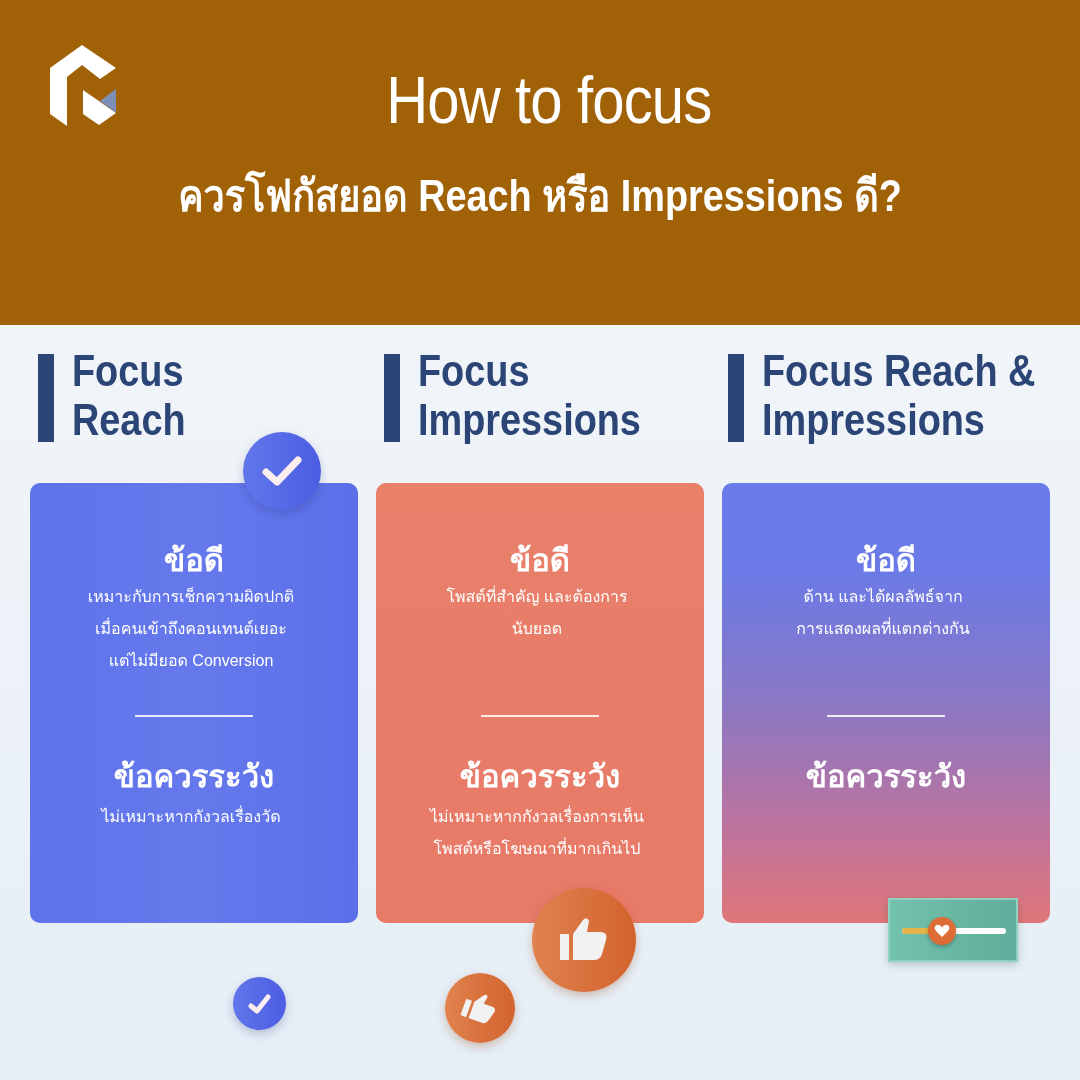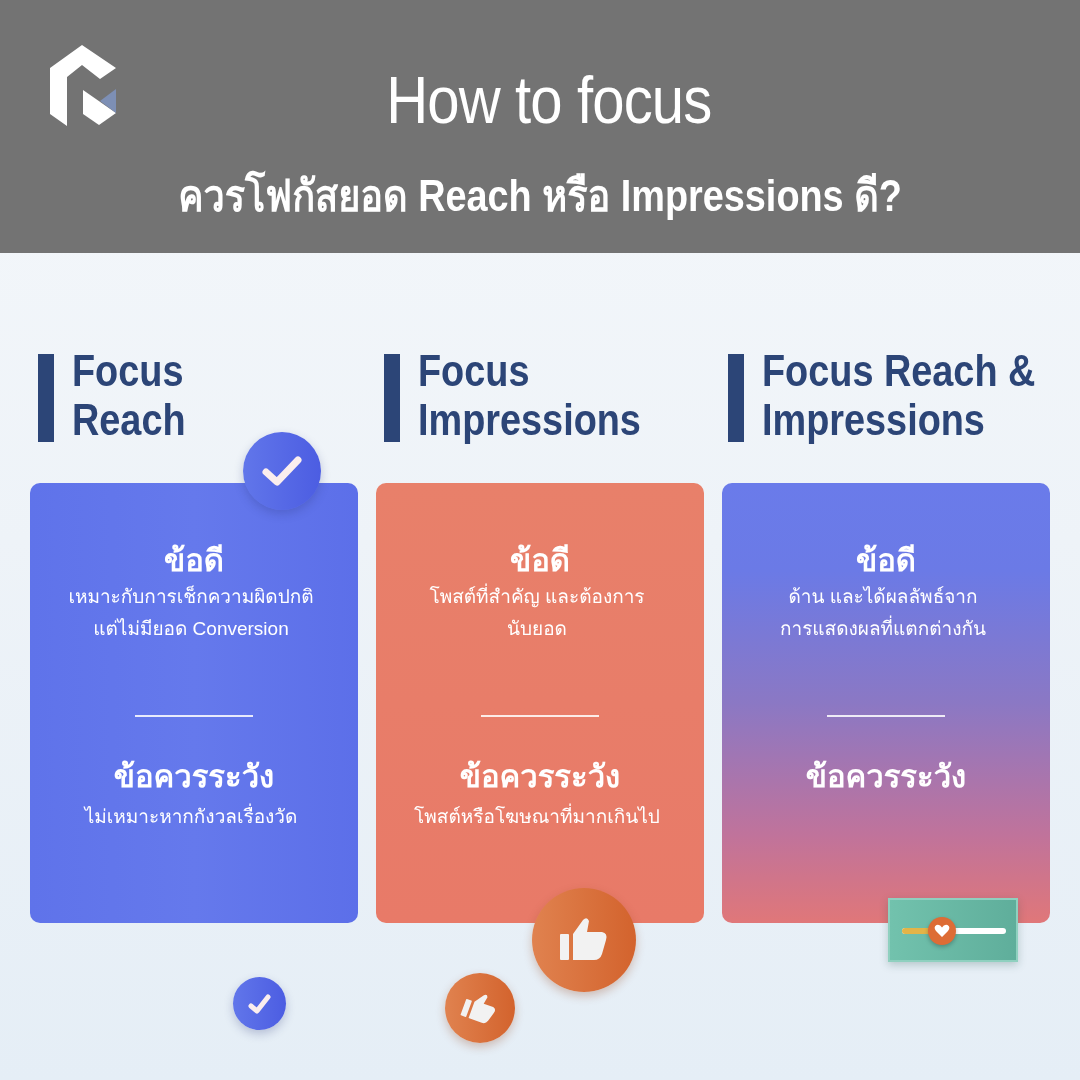--- a/index.html
+++ b/index.html
@@ -3,22 +3,22 @@
   <meta charset="utf-8">
   <style>
     * { box-sizing: border-box; margin: 0; padding: 0; }
     html, body { width: 1080px; height: 1080px; overflow: hidden; }
     body {
       font-family: "DejaVu Sans", "Liberation Sans", sans-serif;
       background: linear-gradient(180deg, #f5f8fb 0%, #eef3f8 50%, #e5eef6 100%);
       position: relative;
     }
     .header {
-      position: absolute; left: 0; top: 0; width: 1080px; height: 253px;
-      background: #737373;
+      position: absolute; left: 0; top: 0; width: 1080px; height: 325px;
+      background: #a16207;
     }
     .logo { position: absolute; left: 48px; top: 40px; width: 76px; height: 90px; }
     .title {
       position: absolute; left: 0; right: 0; top: 62px;
       text-align: center; color: #ffffff;
       font-family: "Liberation Sans", sans-serif;
       font-size: 66px; font-weight: 400; letter-spacing: -1px;
       transform: scaleX(0.88); transform-origin: center;
       padding-left: 20px;
     }
@@ -54,21 +54,21 @@
     .card.both { left: 722px; background: linear-gradient(180deg, #6a7bea 0%, #6b7ae6 20%, #8b78c4 50%, #c0739b 80%, #e07779 100%); }
 
     .card .sec-title {
       position: absolute; left: 0; right: 0;
       font-family: "Liberation Sans", sans-serif;
       font-size: 31px; font-weight: 700;
     }
     .card .sec-body {
       position: absolute; left: 8px; right: 14px;
       font-family: "Liberation Sans", sans-serif;
-      font-size: 19px; line-height: 32px; font-weight: 400;
+      font-size: 16px; line-height: 32px; font-weight: 400;
     }
     .card .pros-title { top: 52px; }
     .card .pros-body { top: 98px; }
     .card .divider {
       position: absolute; top: 232px; left: 105px; width: 118px; height: 2px;
       background: rgba(255,255,255,0.85);
     }
     .card .cons-title { top: 268px; }
     .card .cons-body { top: 318px; }
 
@@ -133,38 +133,40 @@
   <div class="htext">
     <div>Focus Reach &amp;</div>
     <div>Impressions</div>
   </div>
 </div>
 
 <div class="card reach">
   <div class="sec-title pros-title">ข้อดี</div>
   <div class="sec-body pros-body">
     <div>เหมาะกับการเช็กความผิดปกติ</div>
+    <div>เมื่อคนเข้าถึงคอนเทนต์เยอะ</div>
     <div>แต่ไม่มียอด Conversion</div>
   </div>
   <div class="divider"></div>
   <div class="sec-title cons-title">ข้อควรระวัง</div>
   <div class="sec-body cons-body">
     <div>ไม่เหมาะหากกังวลเรื่องวัด</div>
   </div>
 </div>
 
 <div class="card impr">
   <div class="sec-title pros-title">ข้อดี</div>
   <div class="sec-body pros-body">
     <div>โพสต์ที่สำคัญ และต้องการ</div>
     <div>นับยอด</div>
   </div>
   <div class="divider"></div>
   <div class="sec-title cons-title">ข้อควรระวัง</div>
   <div class="sec-body cons-body">
+    <div>ไม่เหมาะหากกังวลเรื่องการเห็น</div>
     <div>โพสต์หรือโฆษณาที่มากเกินไป</div>
   </div>
 </div>
 
 <div class="card both">
   <div class="sec-title pros-title">ข้อดี</div>
   <div class="sec-body pros-body">
     <div>ด้าน และได้ผลลัพธ์จาก</div>
     <div>การแสดงผลที่แตกต่างกัน</div>
   </div>

